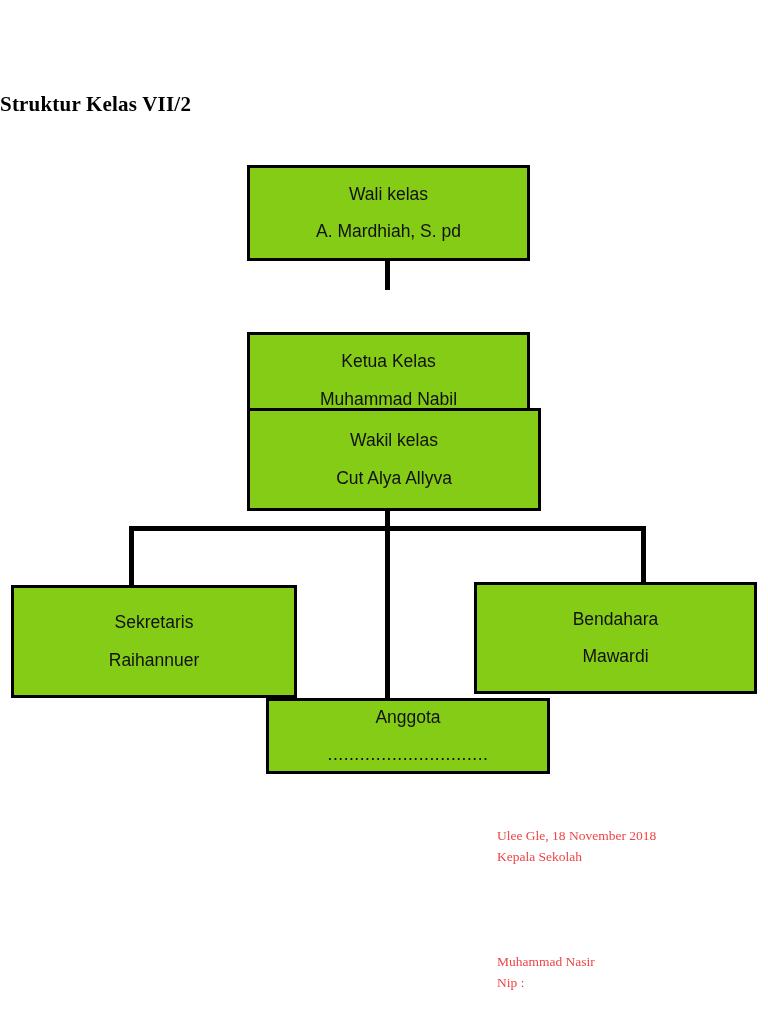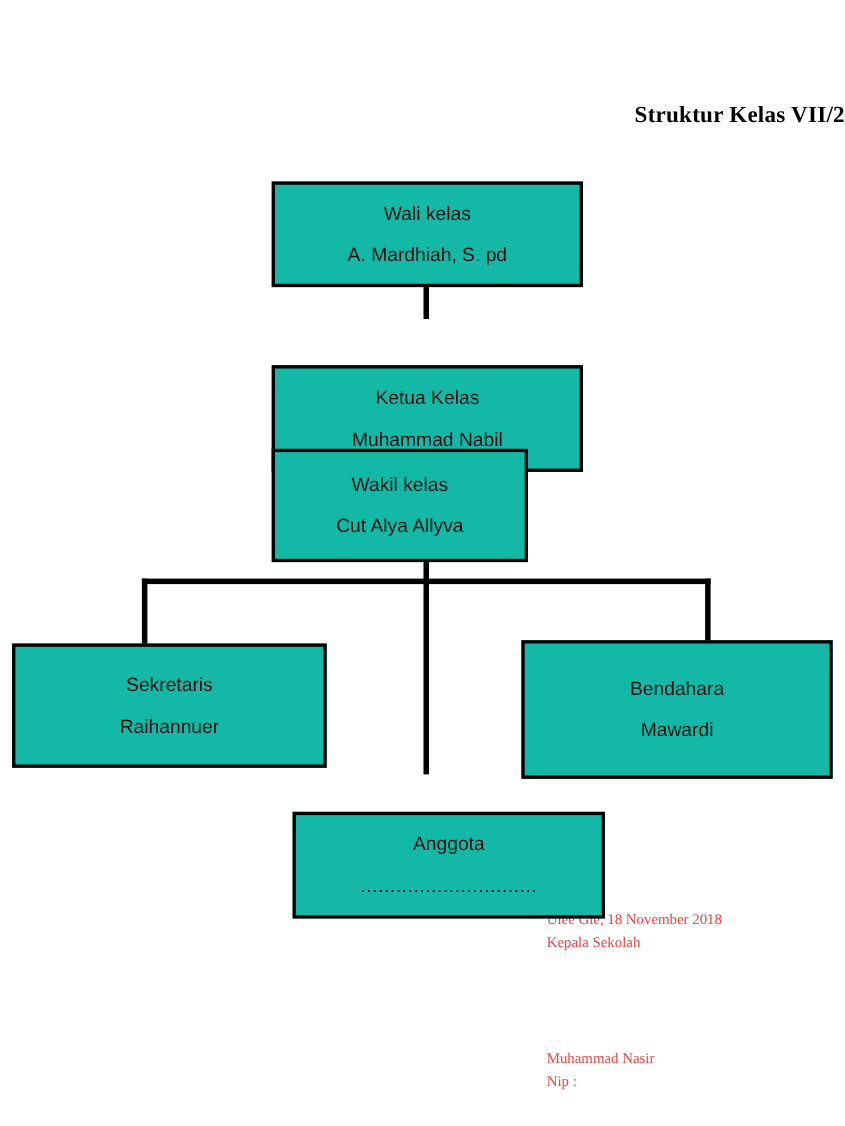--- a/index.html
+++ b/index.html
@@ -23,34 +23,34 @@
     height: 1024px;
     background: #ffffff;
   }
 
   
   .chart-title {
     position: absolute;
     left: 0;
     top: 92px;
     width: 768px;
-    text-align: right;
+    text-align: left;
     font-family: "Liberation Serif", serif;
     font-weight: bold;
     font-size: 21px;
     letter-spacing: 0.2px;
     color: #000000;
   }
 
   
   .node {
     position: absolute;
     box-sizing: border-box;
     border: 3px solid #000000;
-    background: #14b8a6;
+    background: #84cc16;
     display: flex;
     flex-direction: column;
     align-items: center;
     justify-content: center;
     font-family: "Liberation Sans", sans-serif;
     font-size: 17.5px;
     line-height: 1.1;
     color: #111111;
     z-index: 2;
   }
@@ -66,24 +66,24 @@
   .node .dots {
     display: block;
     text-align: center;
     margin-top: 18px;
     letter-spacing: 0.5px;
   }
 
   
   #node-wali      { left: 247px; top: 165px; width: 283px; height: 96px; }
   #node-ketua     { left: 247px; top: 287px; width: 283px; height: 97px; margin-top: 45px; }
-  #node-wakil     { left: 247px; top: 408px; width: 233px; height: 103px; }
+  #node-wakil     { left: 247px; top: 408px; width: 294px; height: 103px; }
   #node-sekretaris{ left: 11px;  top: 585px; width: 286px; height: 113px; }
-  #node-bendahara { left: 474px; top: 582px; width: 283px; height: 126px; }
-  #node-anggota   { left: 266px; top: 738px; width: 284px; height: 97px; }
+  #node-bendahara { left: 474px; top: 582px; width: 283px; height: 112px; }
+  #node-anggota   { left: 266px; top: 698px; width: 284px; height: 76px; }
 
   
   .conn {
     position: absolute;
     background: #000000;
     z-index: 1;
   }
   
   #conn-wali-ketua   { left: 385px; top: 258px; width: 5px;  height: 32px; }
   

